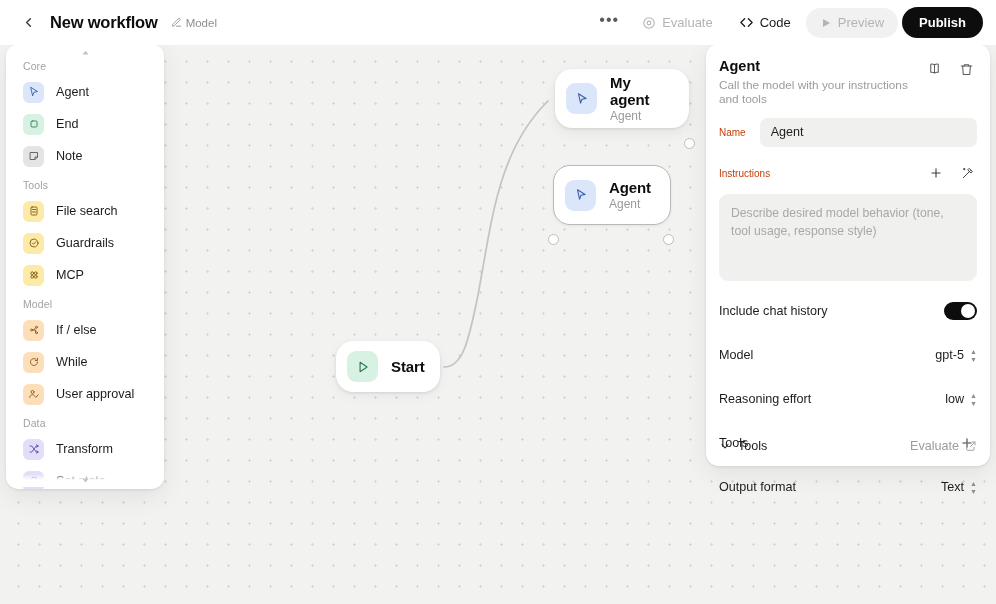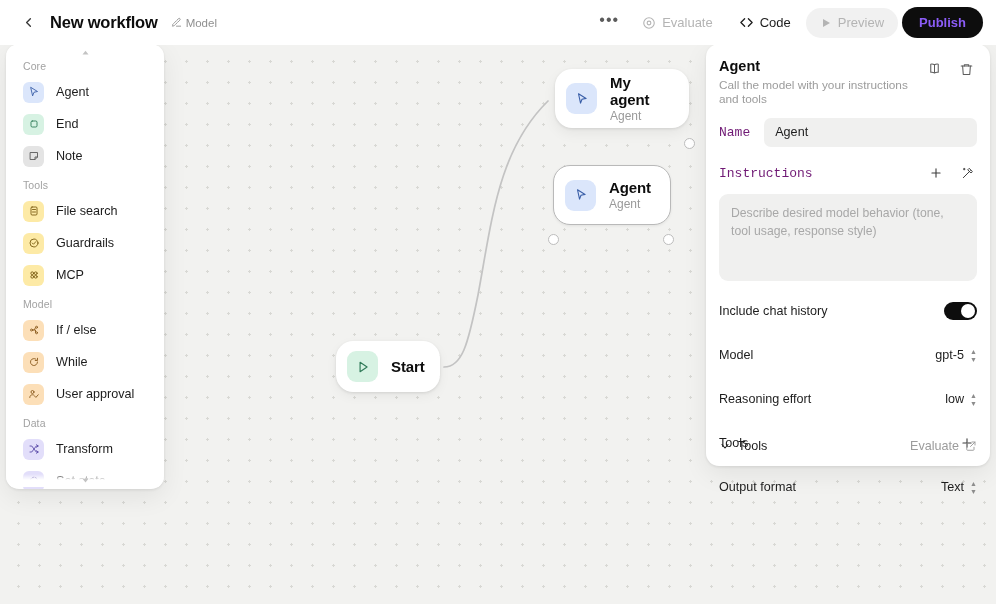--- a/index.html
+++ b/index.html
@@ -34,21 +34,21 @@
   }
   .tb-item {
     display:flex; align-items:center; gap:6px;
     height:30px; padding:0 11px; border-radius:16px;
     font-size:13px; color:#1d1d1d; cursor:pointer; white-space:nowrap;
   }
   .tb-dots { padding:0 8px; font-size:16px; color:#5b5b5b; letter-spacing:1px; line-height:0; padding-bottom:6px;}
   .tb-muted { color:#b4b4b4; }
   .tb-preview { background:#f1f1f1; color:#b4b4b4; padding:0 14px; }
   .tb-publish {
-    background:#0d0d0d; color:#8b5cf6; font-weight:600;
+    background:#0d0d0d; color:#ffffff; font-weight:600;
     padding:0 17px; height:31px; border-radius:17px;
   }
 
   
   .canvas {
     position:absolute; top:45px; left:0; width:996px; height:559px;
     background-color:#f2f2f0;
     background-image: radial-gradient(circle, #d8d8d4 1px, transparent 1.1px);
     background-size: 21px 21px;
     background-position: 8px 6px;
@@ -123,21 +123,21 @@
   .insp-head { display:flex; align-items:flex-start; }
   .insp-title { font-size:14.5px; font-weight:600; color:#0d0d0d; }
   .insp-desc { font-size:11.8px; color:#9c9c9c; margin-top:4px; }
   .insp-head-icons { margin-left:auto; display:flex; gap:10px; }
   .ih-btn {
     width:22px; height:22px; display:flex; align-items:center; justify-content:center;
     border-radius:5px; color:#5d5d5d; cursor:pointer;
   }
 
   .row { display:flex; align-items:center; height:30px; margin-top:11px; }
-  .row-label { font-size:13px; color:#701a75;font-family:Liberation Mono, monospace; }
+  .row-label { font-size:10px; color:#c2410c; }
   .name-input {
     margin-left:14px; flex:1; height:29px; border-radius:7px;
     background:#f0f0ef; border:none; padding:0 11px;
     font-size:12.6px; color:#1d1d1d; font-family:inherit; outline:none;
   }
   .row-actions { margin-left:auto; display:flex; align-items:center; gap:13px; }
   .act-ico {
     width:19px; height:19px; display:flex; align-items:center; justify-content:center;
     color:#3c3c3c; cursor:pointer; border-radius:4px;
   }

